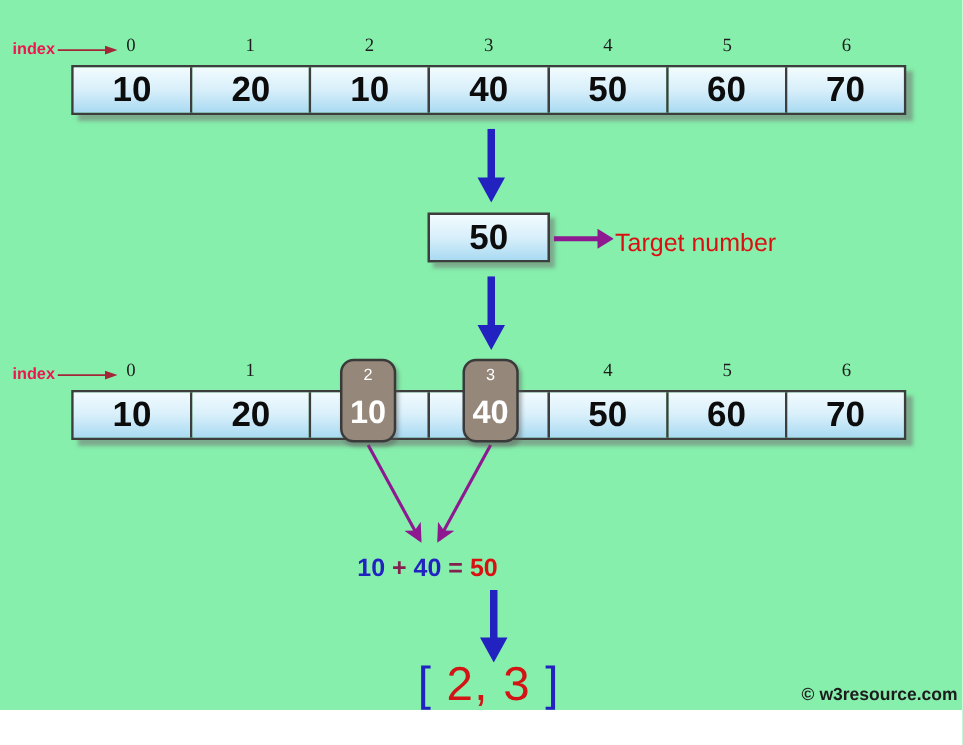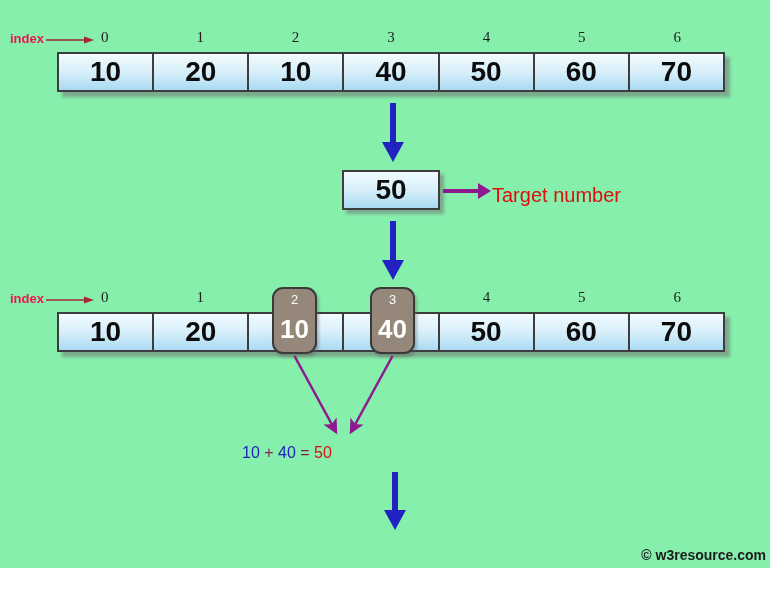--- a/index.html
+++ b/index.html
@@ -38,21 +38,21 @@
       display:flex;flex-direction:column;align-items:center;
       box-shadow:2px 3px 3px rgba(90,90,90,.4);}
   .hl-a{left:272px;} .hl-b{left:370px;}
   .hl-idx{font-size:13px;color:#ffffff;line-height:18px;margin-top:2px;}
   .hl-val{font-size:26px;font-weight:bold;color:#ffffff;line-height:30px;margin-top:5px;}
 
   
   .abs{position:absolute;}
 
   
-  .eq{position:absolute;left:242px;top:444px;width:200px;font-size:16px;}
+  .eq{position:absolute;left:242px;top:444px;width:200px;text-align:center;font-size:20px;font-weight:bold;}
   .res{position:absolute;left:291px;top:527px;width:200px;text-align:center;
        font-size:38px;letter-spacing:1px;}
   .blue{color:#2222C0;} .maroon{color:#84204F;} .red{color:#DA1010;} .red2{color:#D31414;}
 
   .wm{position:absolute;right:4px;bottom:5px;font-size:14px;font-weight:bold;color:#1c1c1c;}
 </style>
 </head>
 <body>
 
 <div class="canvas">
@@ -145,16 +145,21 @@
     <span class="maroon">+</span>
     <span class="blue">40</span>
     <span class="maroon">=</span>
     <span class="red">50</span>
   </div>
 
   <svg class="abs" style="left:382px;top:472px" width="26" height="58">
     <polygon points="10,0 16,0 16,38 24,38 13,58 2,38 10,38" fill="#2222C0"></polygon>
   </svg>
 
+  <div class="res">
+    <span class="blue">[</span>
+    <span class="red2">2, 3</span>
+    <span class="blue">]</span>
+  </div>
 
   <div class="wm">© w3resource.com</div>
 
 </div>
 
 </body></html>

